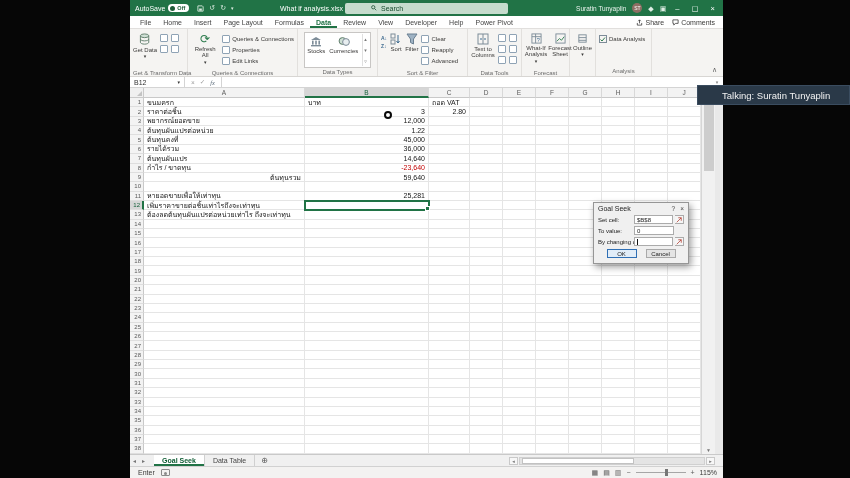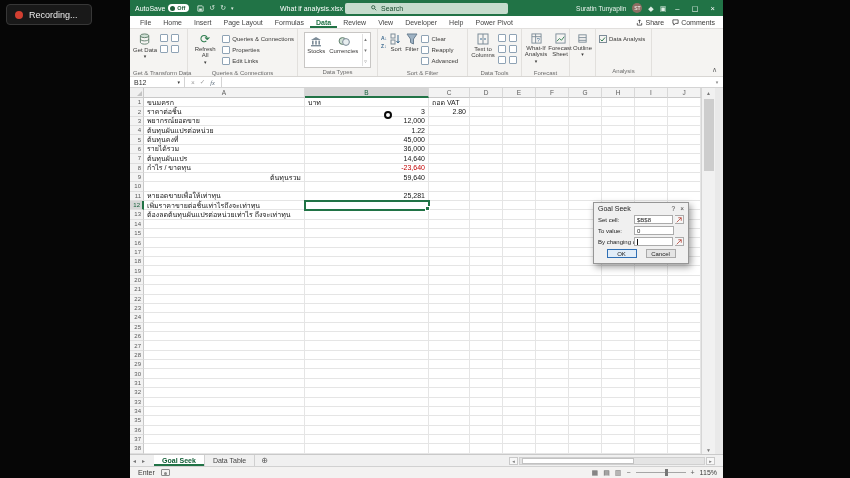--- a/index.html
+++ b/index.html
@@ -125,24 +125,20 @@
   
   .talking{position:absolute;left:697px;top:85px;width:153px;height:20px;background:#2a3948;border:1px solid #3a4c5f;display:flex;align-items:center;padding-left:24px;color:#f2f2f2;font-size:9.5px;z-index:50;white-space:nowrap}
 
   svg{display:block}
 </style>
 </head>
 <body>
 
 <div class="canvas">
 
-  <div class="rec-badge">
-    <span class="rec-dot"></span>
-    <span class="rec-text">Recording...</span>
-  </div>
 
   <div class="xl">
 
     <div class="titlebar">
       <div class="autosave">
         <span>AutoSave</span>
         <span class="as-pill">
           <span class="as-knob"></span>
           <span class="as-state">Off</span>
         </span>
@@ -1054,14 +1050,17 @@
         </span>
     </div>
     <div class="gs-btnrow">
       <span class="gs-btn primary">OK</span>
       <span class="gs-btn">Cancel</span>
     </div>
   </div>
 
   <div class="cursor-dot"></div>
 
+  <div class="talking">
+    <span>Talking: Suratin Tunyaplin</span>
+  </div>
 
 </div>
 
 </body></html>

